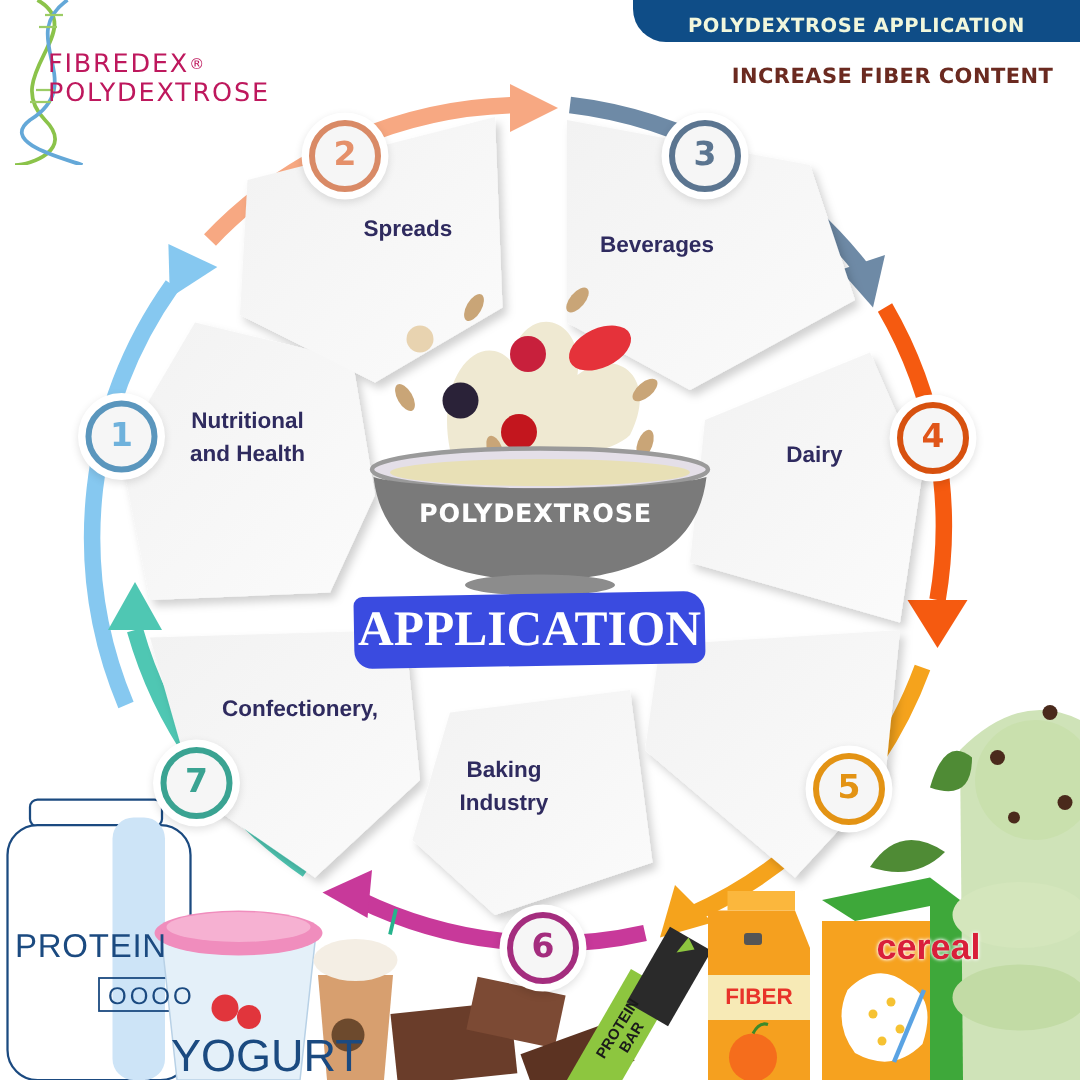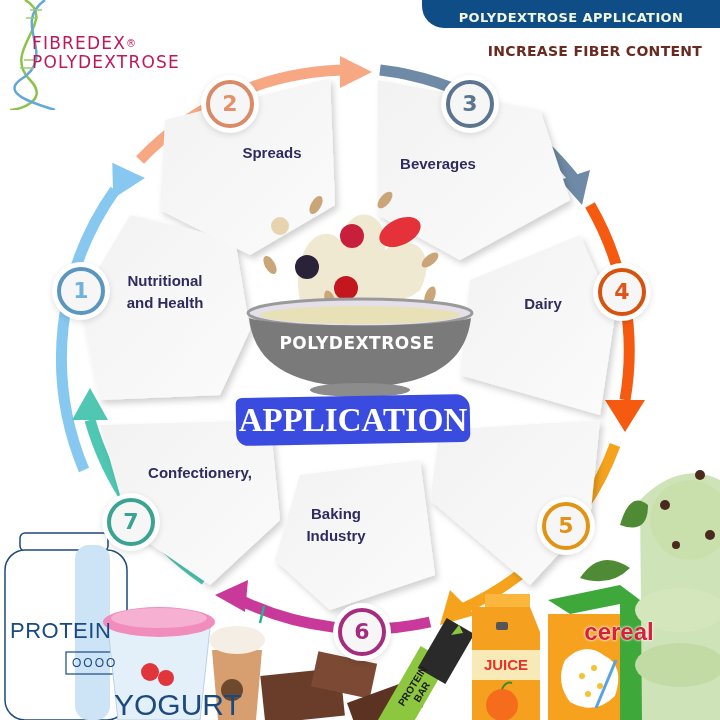--- a/index.html
+++ b/index.html
@@ -213,20 +213,20 @@
   <span>7</span>
 </div>
 
 <div class="abs bowl-label">POLYDEXTROSE</div>
 <div class="abs app-brush"></div>
 <div class="abs app-label">APPLICATION</div>
 
 <div class="food-text" style="left:10px;top:618px;color:#1b4a80;font-size:22px;line-height:26px;letter-spacing:0.5px;">
   <div>PROTEIN</div>
 </div>
-<div class="food-text" style="left:72px;top:656px;color:#1b4a80;font-size:12px;letter-spacing:2px;">OOOO</div>
+<div class="food-text" style="left:72px;top:656px;color:#1b4a80;font-size:16px;letter-spacing:2px;">OOOO</div>
 <div class="food-text" style="left:114px;top:688px;color:#1b4a80;font-size:30px;letter-spacing:0px;">YOGURT</div>
 <div class="food-text" style="left:392px;top:678px;color:#1a1a1a;font-weight:bold;font-size:10px;line-height:11px;text-align:center;transform:rotate(-58deg);width:50px;">
   <div>PROTEIN</div>
   <div>BAR</div>
 </div>
-<div class="food-text" style="left:475px;top:656px;width:62px;text-align:center;color:#e8332a;font-weight:bold;font-size:15px;">JUICE</div>
+<div class="food-text" style="left:475px;top:656px;width:62px;text-align:center;color:#e8332a;font-weight:bold;font-size:15px;">FIBER</div>
 <div class="food-text" style="left:552px;top:618px;width:70px;text-align:center;color:#d91f3a;font-weight:bold;font-size:24px;text-shadow:0 0 2px #fff,0 0 3px #fff;margin-left:32px;">cereal</div>
 
 </body></html>

